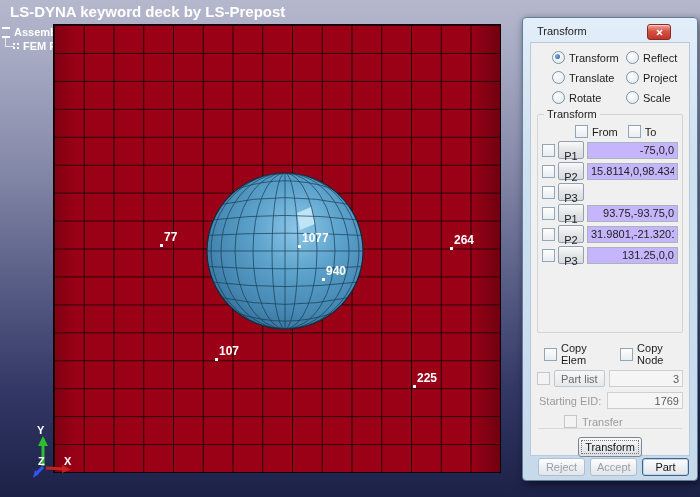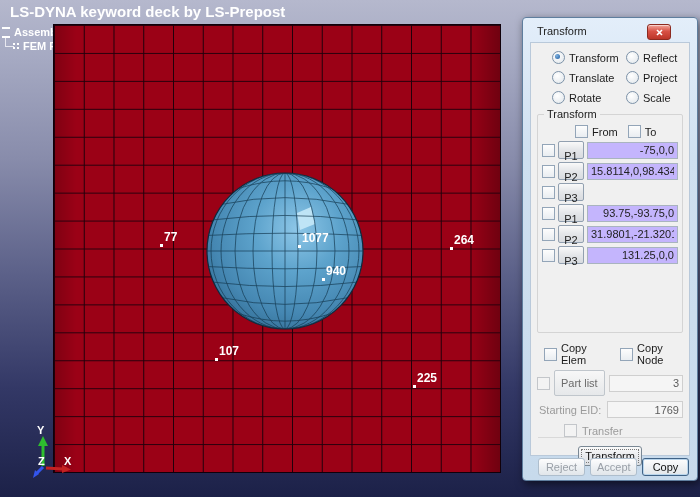--- a/index.html
+++ b/index.html
@@ -51,21 +51,21 @@
   .prow{display:flex;align-items:center;gap:3px;margin:3px 1px 0 1px;}
   .pbtn{min-width:26px;height:17px;border:1px solid #92a0b0;border-radius:2px;font-size:11px;color:#222;
        background:linear-gradient(to bottom,#f9f9f9,#e4e6e9 50%,#d8dbdf);padding:8px 2px;font-family:"Liberation Sans",sans-serif;}
   .pfield{flex:1;min-width:0;height:15px;border:1px solid #a9b4bf;background:#c4b5fd;font-size:11px;text-align:right;
        padding:0 3px;color:#222;font-family:"Liberation Sans",sans-serif;}
   .pfield:disabled,.pfield.dis{background:#f5f5f5;border-color:#cfcfcf;color:#5c5c5c;}
   .grp-spacer{height:64px;}
   .copyrow{display:flex;align-items:center;gap:4px;margin:9px 0 0 8px;}
   .copyrow .gap{width:6px;}
   .partrow{display:flex;align-items:center;gap:4px;margin:4px 1px 0 1px;}
-  .partbtn{min-width:50px;height:26px;border:1px solid #c0c6cc;border-radius:2px;font-size:11px;color:#6b6b6b;
+  .partbtn{min-width:50px;height:17px;border:1px solid #c0c6cc;border-radius:2px;font-size:11px;color:#6b6b6b;
        background:linear-gradient(to bottom,#f7f7f7,#e6e8ea);font-family:"Liberation Sans",sans-serif;}
   .lblrow{display:flex;align-items:center;margin:5px 1px 0 3px;}
   .lblrow .lab{flex:1;color:#9b9b9b;}
   .lblrow input{width:78px;}
   .transferrow{display:flex;align-items:center;gap:5px;margin:6px 0 0 8px;color:#9b9b9b;padding-left:20px;}
   .bottomblock{margin-top:auto;}
   .sep{border-top:1px solid #d9d9d9;margin:0 2px 8px 2px;}
   .tfbtn-wrap{text-align:center;margin-bottom:4px;}
   .tfbtn{min-width:56px;height:20px;border:1px solid #7a8894;border-radius:3px;font-size:11px;color:#111;
        background:linear-gradient(to bottom,#fbfbfb,#e8eaed 50%,#dcdfe3);outline:1px dotted #777;outline-offset:-4px;
@@ -283,15 +283,15 @@
       <div class="sep"></div>
       <div class="tfbtn-wrap">
         <button class="tfbtn">Transform</button>
       </div>
     </div>
   </div>
 
   <div class="dlg-footer">
     <button class="fbtn dis">Reject</button>
     <button class="fbtn dis">Accept</button>
-    <button class="fbtn done">Copy</button>
+    <button class="fbtn done">Part</button>
   </div>
 </div>
 
 </body></html>

